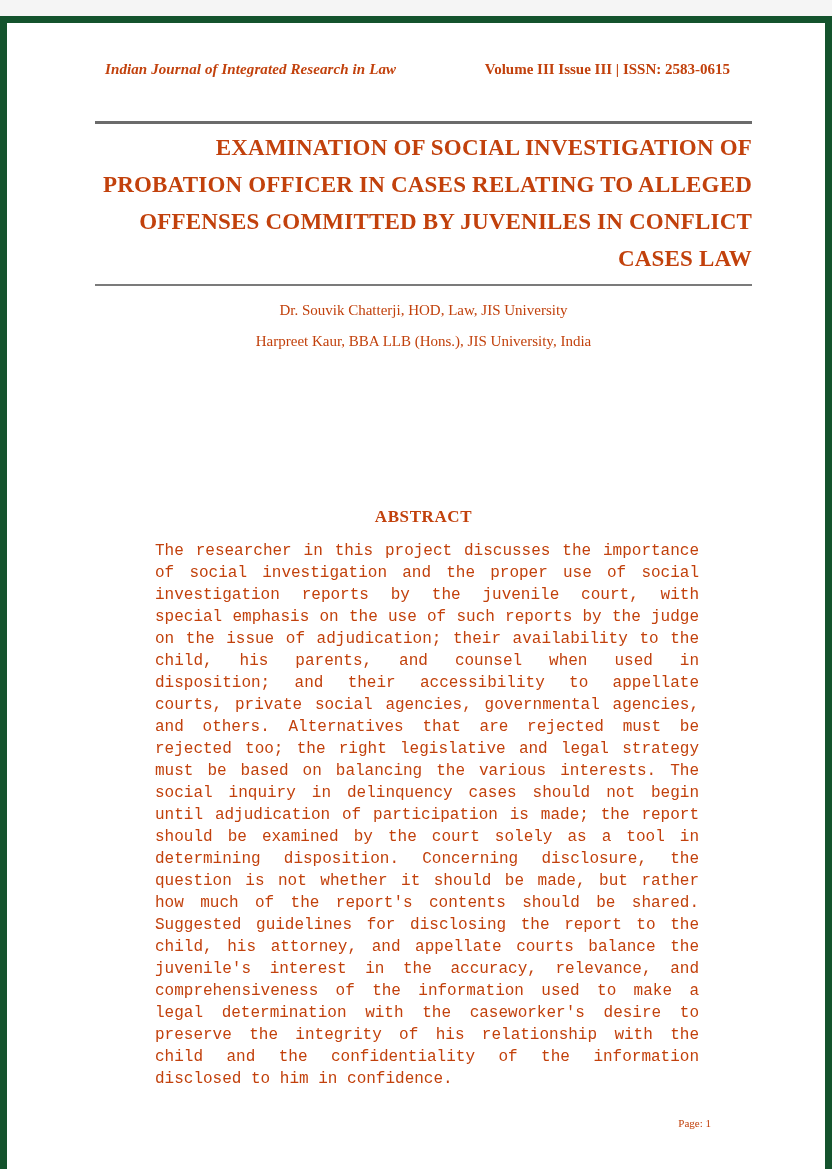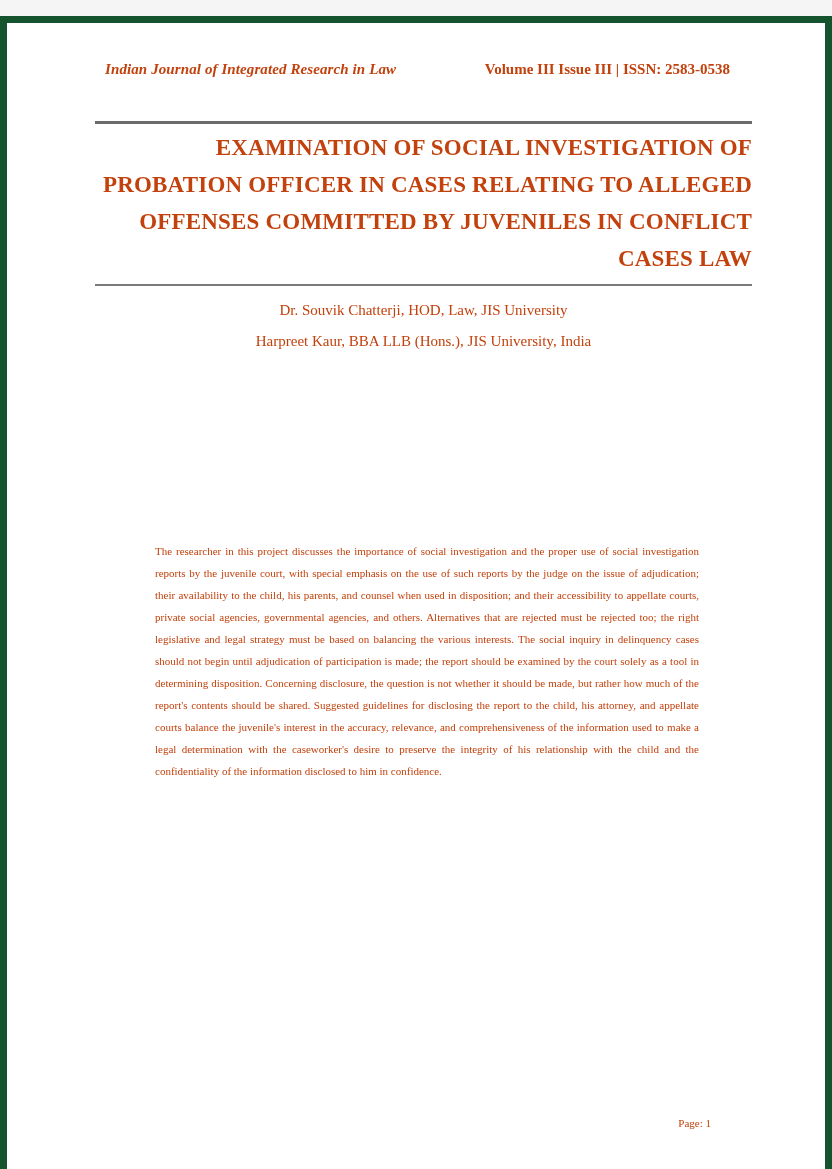--- a/index.html
+++ b/index.html
@@ -82,57 +82,59 @@
     text-align: center;
     font-size: 17px;
     font-weight: bold;
     letter-spacing: 0.6px;
   }
   .abstract-text {
     position: absolute;
     top: 517px;
     left: 148px;
     width: 544px;
-    font-size: 11px;
+    font-size: 16px;
     line-height: 22px;
     text-align: justify;
+    font-family: Liberation Mono, monospace;
   }
   .page-footer {
     position: absolute;
     top: 1094px;
     right: 114px;
     font-size: 11px;
   }
 </style>
 </head>
 <body>
 
 <div class="page">
 
   <header class="page-header">
     <span class="journal-name">Indian Journal of Integrated Research in Law</span>
-    <span class="issue-info">Volume III Issue III | ISSN: 2583-0538</span>
+    <span class="issue-info">Volume III Issue III | ISSN: 2583-0615</span>
   </header>
 
   <div class="rule rule-top"></div>
 
   <h1 class="article-title">
     <span>EXAMINATION OF SOCIAL INVESTIGATION OF</span>
     <span>PROBATION OFFICER IN CASES RELATING TO ALLEGED</span>
     <span>OFFENSES COMMITTED BY JUVENILES IN CONFLICT</span>
     <span>CASES LAW</span>
   </h1>
 
   <div class="rule rule-bottom"></div>
 
   <div class="authors">
     <p>Dr. Souvik Chatterji, HOD, Law, JIS University</p>
     <p>Harpreet Kaur, BBA LLB (Hons.), JIS University, India</p>
   </div>
 
+  <h2 class="abstract-heading">ABSTRACT</h2>
 
   <p class="abstract-text">The researcher in this project discusses the importance of social investigation and the proper use of social investigation reports by the juvenile court, with special emphasis on the use of such reports by the judge on the issue of adjudication; their availability to the child, his parents, and counsel when used in disposition; and their accessibility to appellate courts, private social agencies, governmental agencies, and others. Alternatives that are rejected must be rejected too; the right legislative and legal strategy must be based on balancing the various interests. The social inquiry in delinquency cases should not begin until adjudication of participation is made; the report should be examined by the court solely as a tool in determining disposition. Concerning disclosure, the question is not whether it should be made, but rather how much of the report's contents should be shared. Suggested guidelines for disclosing the report to the child, his attorney, and appellate courts balance the juvenile's interest in the accuracy, relevance, and comprehensiveness of the information used to make a legal determination with the caseworker's desire to preserve the integrity of his relationship with the child and the confidentiality of the information disclosed to him in confidence.</p>
 
   <footer class="page-footer">
     <span>Page: 1</span>
   </footer>
 
 </div>
 
 </body></html>

